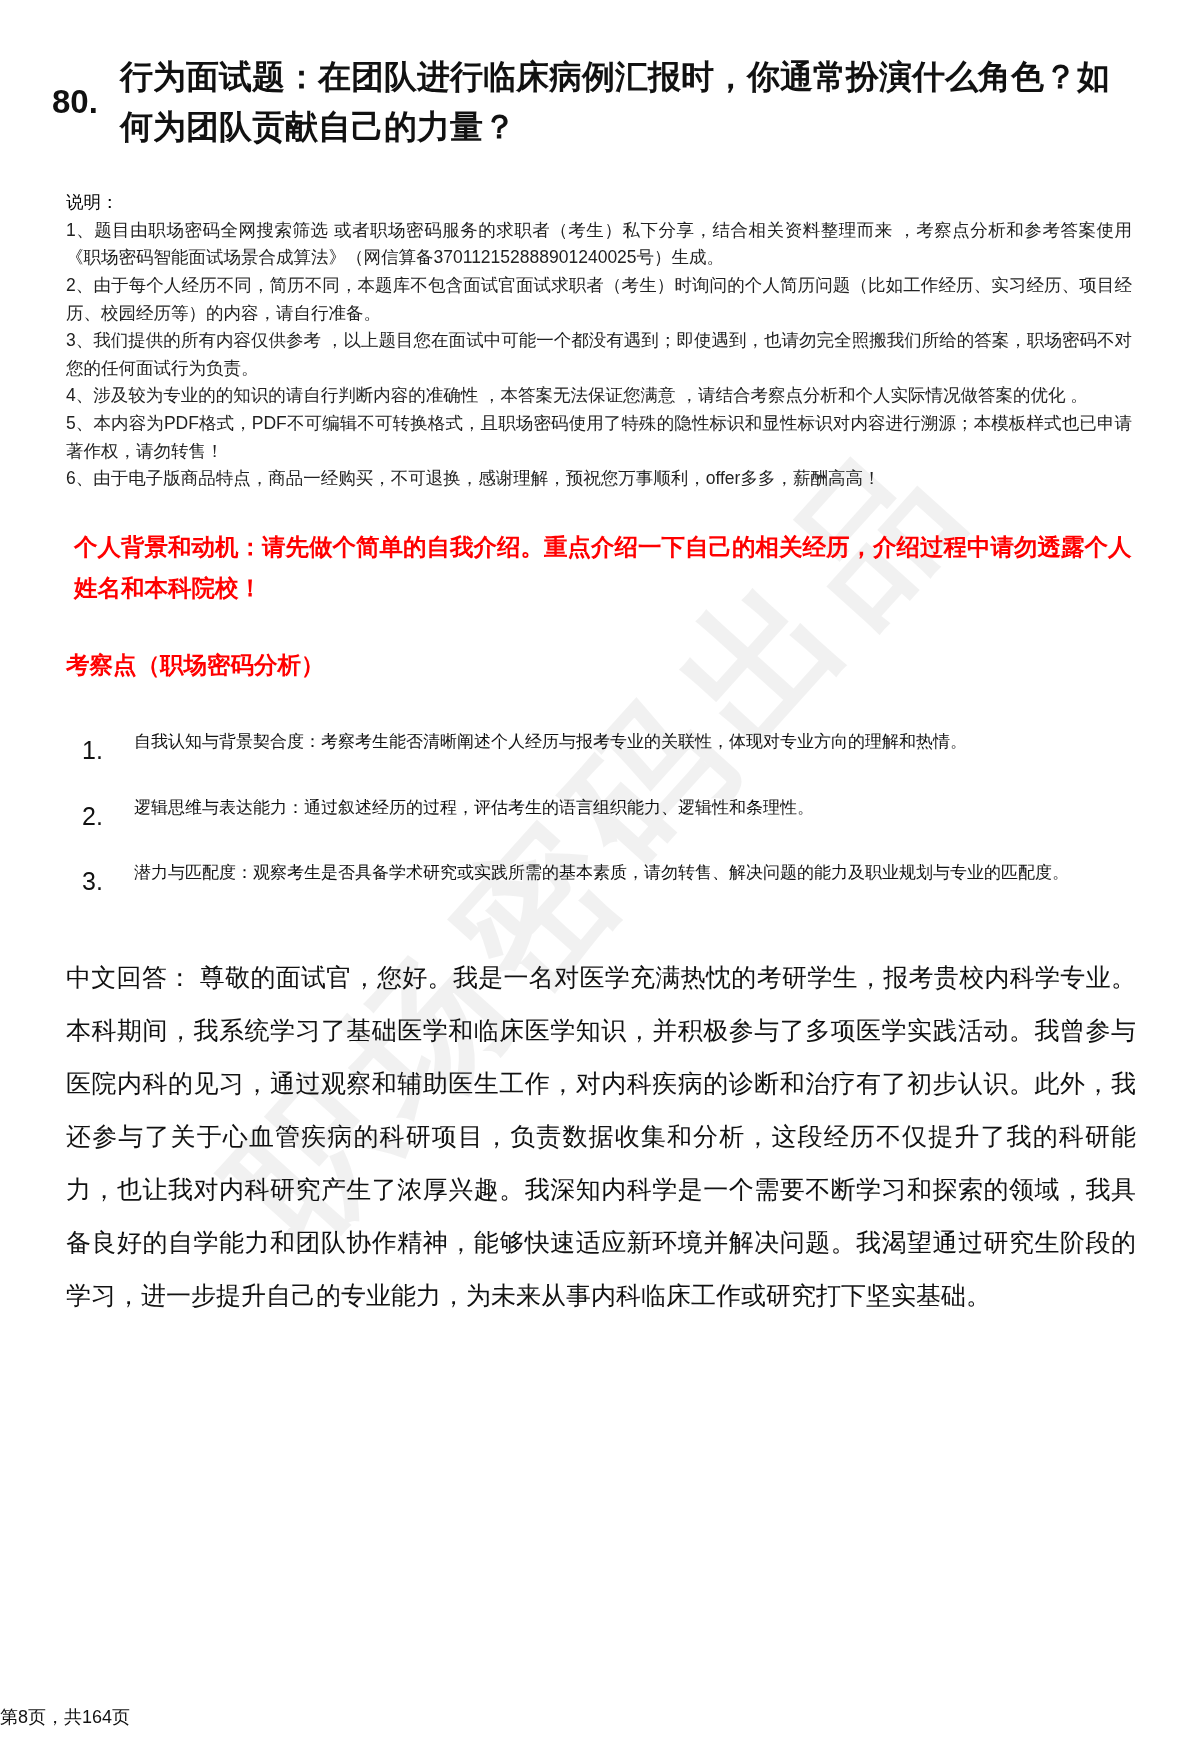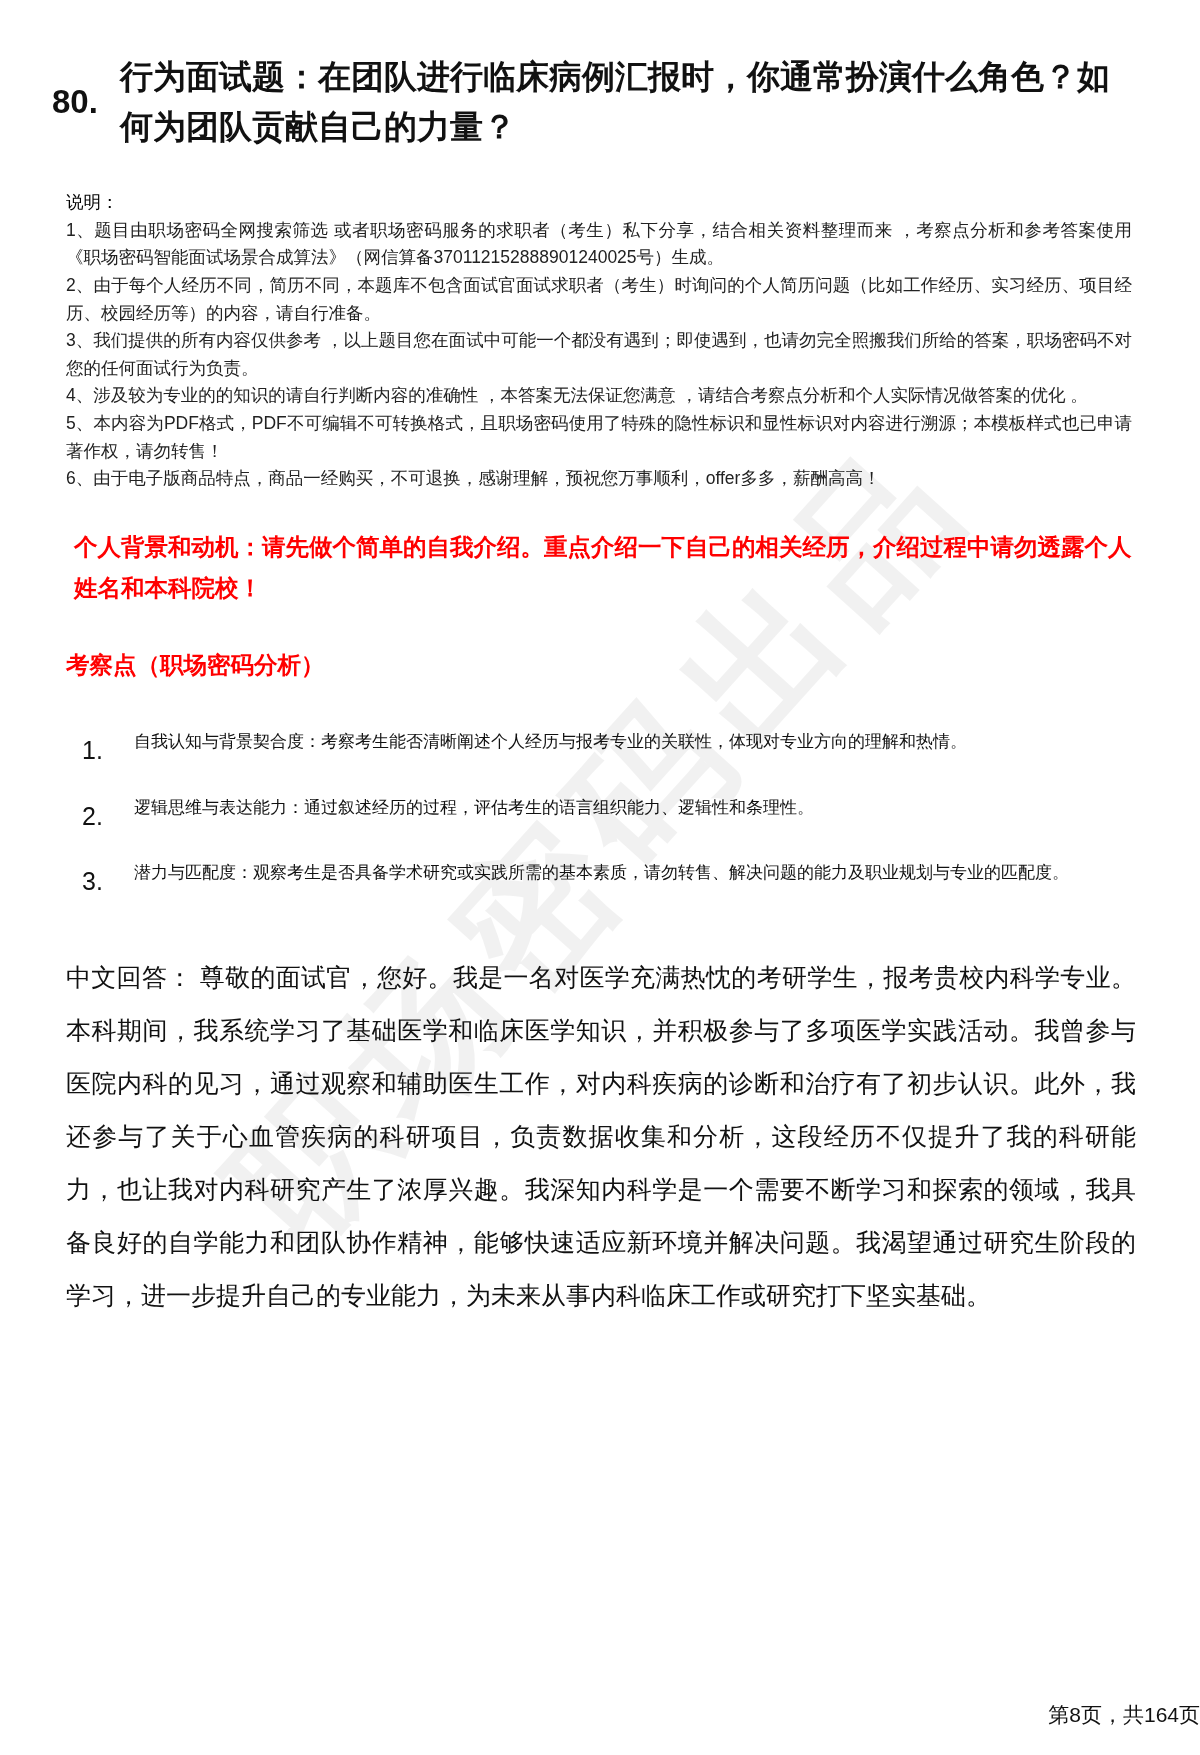--- a/index.html
+++ b/index.html
@@ -110,22 +110,22 @@
     font-size: 25px;
     line-height: 2.12;
     text-align: justify;
     margin-top: 44px;
   }
   .footer {
     position: absolute;
     left: 0;
     bottom: 26px;
     width: 100%;
-    text-align: right;
-    font-size: 21px;
+    text-align: left;
+    font-size: 18px;
     color: #111111;
   }
 </style>
 </head>
 <body>
 
 <div class="watermark">职场密码出品</div>
 
 <div class="page">
 

